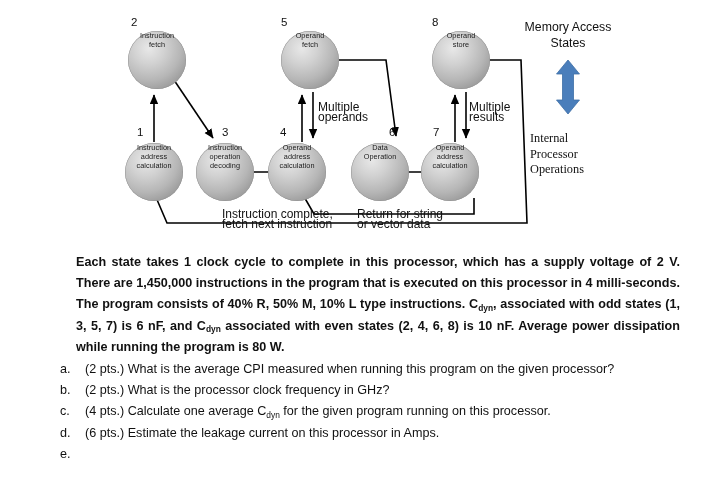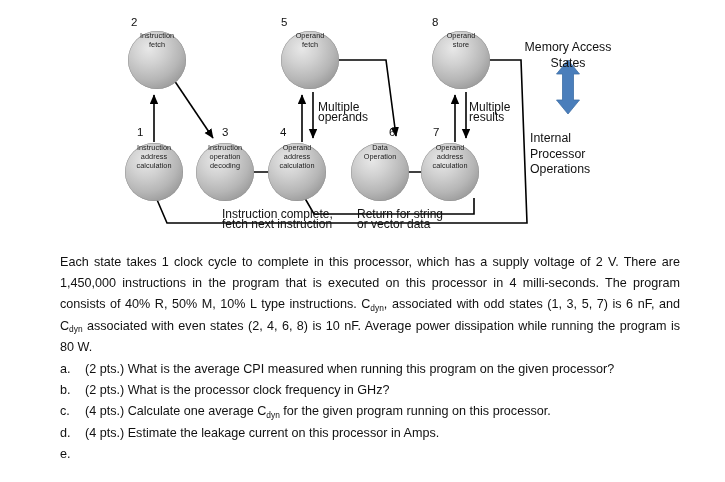--- a/index.html
+++ b/index.html
@@ -71,37 +71,38 @@
   .legend-text {
     position: absolute;
     font-family: "Liberation Sans", sans-serif;
     font-size: 12.3px;
     line-height: 15.5px;
     color: #111111;
     white-space: pre-line;
     z-index: 5;
   }
   #legend-top { text-align: center; }
-  #legend-bottom { text-align: left; }
+  #legend-bottom { text-align: left; font-family: Liberation Serif, serif; }
 
   
   #text-region {
     position: absolute;
     left: 60px;
     top: 252px;
     width: 620px;
   }
   #problem-paragraph {
     font-family: "Liberation Sans", sans-serif;
     font-size: 12.6px;
     line-height: 21.2px;
     color: #111111;
     text-align: justify;
     text-justify: inter-word;
-    margin: 0 0 1px 0;
+    margin: 0 0 1px 16px;
+    font-weight: bold;
   }
   #question-list {
     list-style: none;
     margin: 0;
     padding: 0;
   }
   #question-list li {
     position: relative;
     padding-left: 25px;
     font-family: "Liberation Sans", sans-serif;
@@ -216,21 +217,21 @@
 
   <div class="edge-label" style="left:318px; top:103px;">Multiple
 operands</div>
   <div class="edge-label" style="left:469px; top:103px;">Multiple
 results</div>
   <div class="edge-label" style="left:222px; top:210px;">Instruction complete,
 fetch next instruction</div>
   <div class="edge-label" style="left:357px; top:210px;">Return for string
 or vector data</div>
 
-  <div class="legend-text" id="legend-top" style="left:505px; top:40px; width:126px;">Memory Access
+  <div class="legend-text" id="legend-top" style="left:505px; top:20px; width:126px;">Memory Access
 States</div>
   <div class="legend-text" id="legend-bottom" style="left:530px; top:131px; width:130px;">Internal
 Processor
 Operations</div>
 </div>
 
 <div id="text-region">
   <p id="problem-paragraph">Each state takes 1 clock cycle to complete in this processor, which has a supply voltage of 2 V. There are 1,450,000 instructions in the program that is executed on this processor in 4 milli-seconds. The program consists of 40% R, 50% M, 10% L type instructions. C<sub>dyn</sub>, associated with odd states (1, 3, 5, 7) is 6 nF, and C<sub>dyn</sub> associated with even states (2, 4, 6, 8) is 10 nF. Average power dissipation while running the program is 80 W.</p>
   <ol id="question-list">
     <li>
@@ -240,19 +241,19 @@
     <li>
       <span class="qmark">b.</span>
       <span class="qtext">(2 pts.) What is the processor clock frequency in GHz?</span>
     </li>
     <li>
       <span class="qmark">c.</span>
       <span class="qtext">(4 pts.) Calculate one average C<sub>dyn</sub> for the given program running on this processor.</span>
     </li>
     <li>
       <span class="qmark">d.</span>
-      <span class="qtext">(4 pts.) Estimate the leakage current on this processor in Amps.</span>
+      <span class="qtext">(6 pts.) Estimate the leakage current on this processor in Amps.</span>
     </li>
     <li>
       <span class="qmark">e.</span>
     </li>
   </ol>
 </div>
 
 </body></html>

